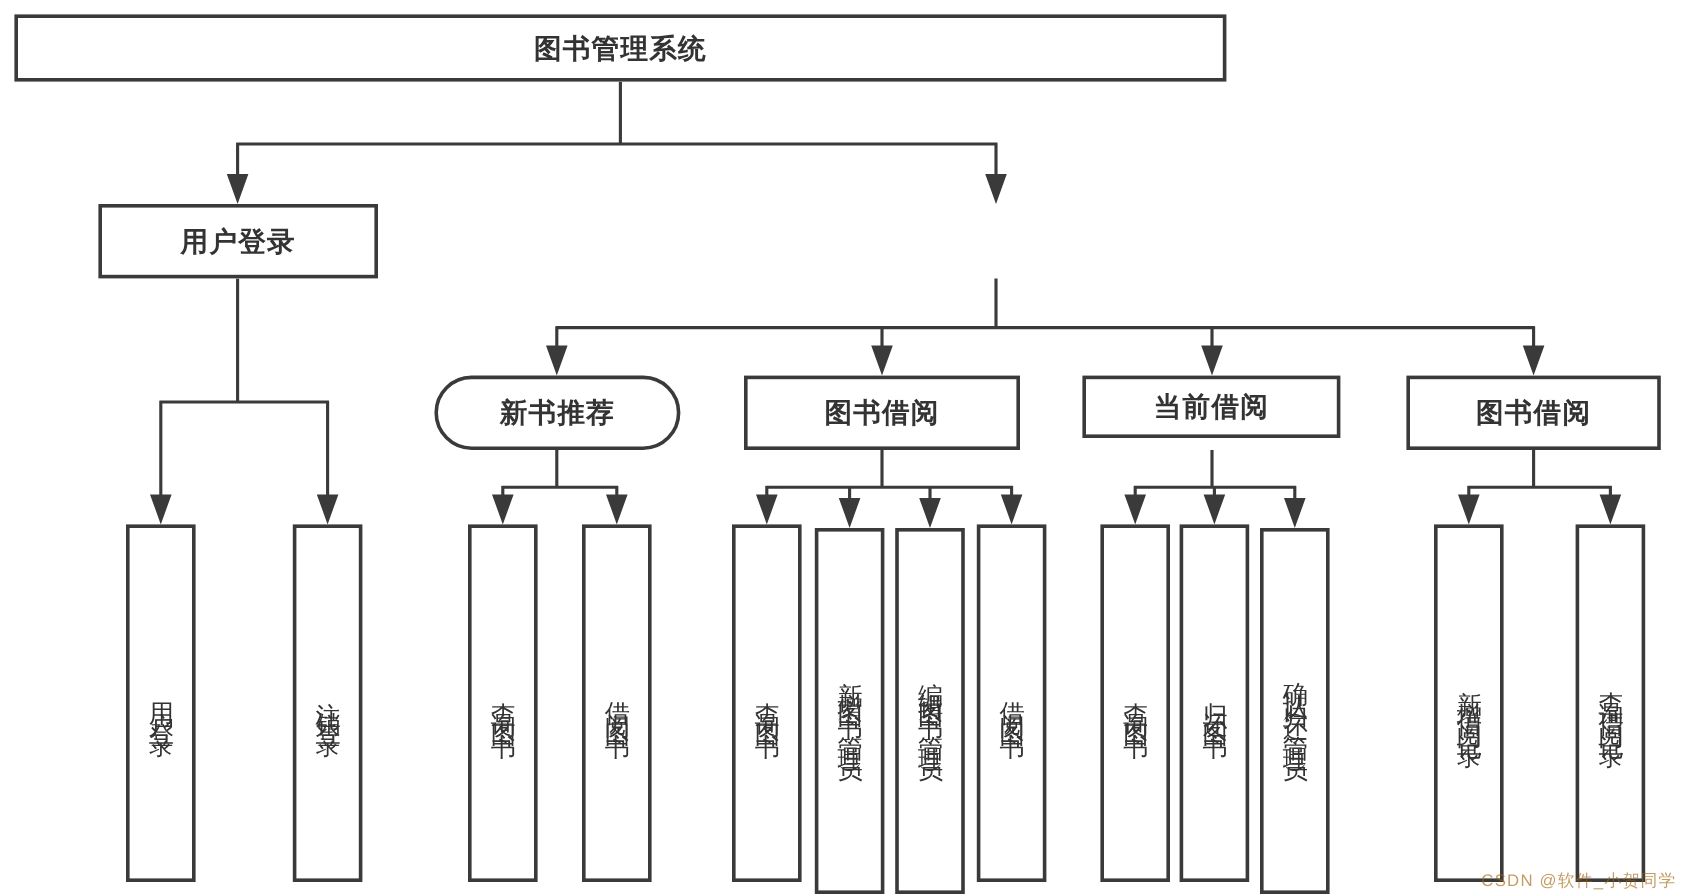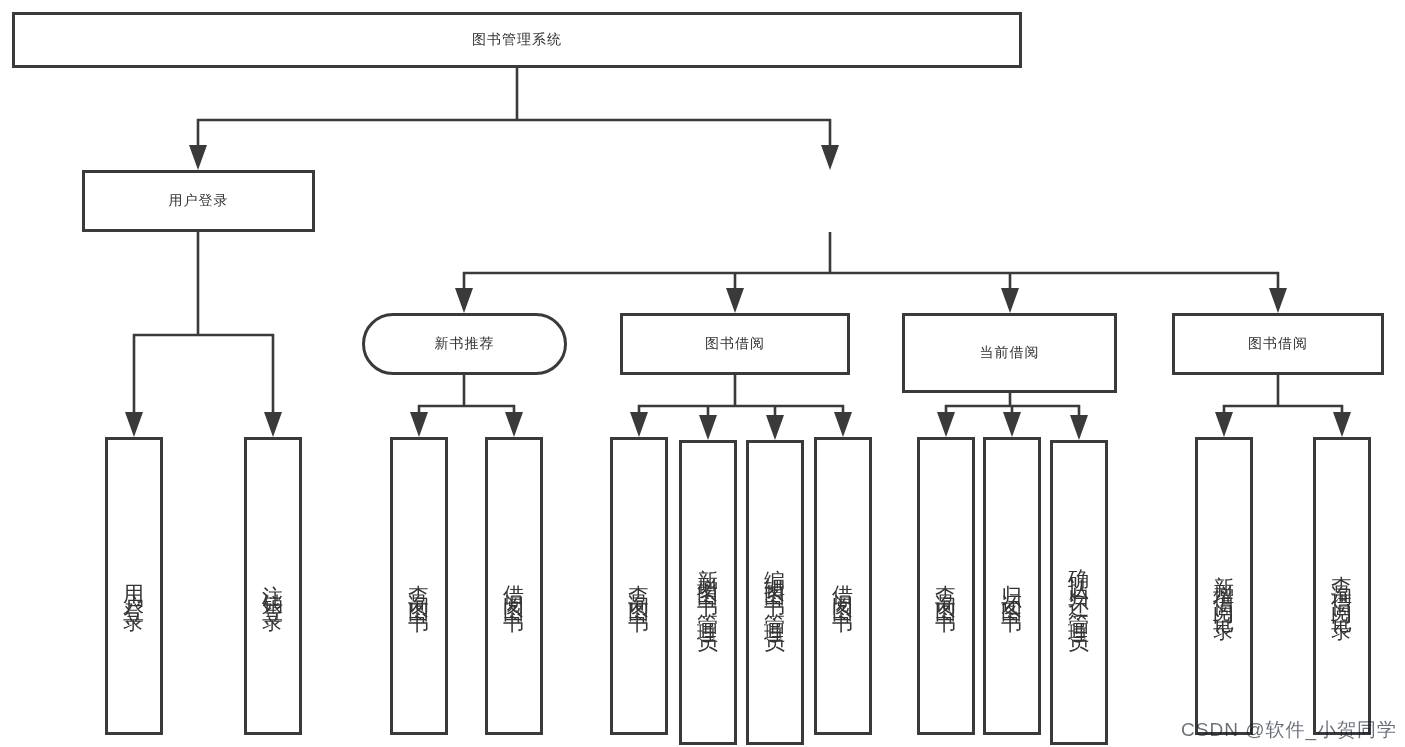--- a/index.html
+++ b/index.html
@@ -19,24 +19,25 @@
   }
   .node {
     position: absolute;
     box-sizing: border-box;
     background: #ffffff;
     border: 3px solid #3a3a3a;
     display: flex;
     align-items: center;
     justify-content: center;
     color: #333333;
-    font-size: 14px;
+    font-size: 23px;
     letter-spacing: 1px;
     text-align: right;
     white-space: nowrap;
+    font-weight: bold;
   }
   .vnode {
     position: absolute;
     box-sizing: border-box;
     background: #ffffff;
     border: 3px solid #3a3a3a;
     display: flex;
     align-items: center;
     justify-content: center;
     color: #333333;
@@ -47,22 +48,22 @@
     text-orientation: mixed;
     font-size: 21px;
     letter-spacing: 9px;
     line-height: 1;
     white-space: nowrap;
   }
   .watermark {
     position: absolute;
     right: 8px;
     bottom: 4px;
-    font-size: 19px;
-    color: #0f172a;
+    font-size: 14px;
+    color: #a16207;
     opacity: 0.62;
     letter-spacing: 1px;
     z-index: 5;
     white-space: nowrap;
   }
 </style>
 </head>
 <body>
 
 <div class="stage">
@@ -113,21 +114,21 @@
       M1215,412 L1233,412 L1224,437 Z
       M1333,412 L1351,412 L1342,437 Z"></path>
   </svg>
 
   <div class="node" style="left:12px; top:12px; width:1010px; height:56px;">图书管理系统</div>
 
   <div class="node" style="left:82px; top:170px; width:233px; height:62px;">用户登录</div>
 
   <div class="node" style="left:362px; top:313px; width:205px; height:62px;border-radius:31px;">新书推荐</div>
   <div class="node" style="left:620px; top:313px; width:230px; height:62px;">图书借阅</div>
-  <div class="node" style="left:902px; top:313px; width:215px; height:80px;">当前借阅</div>
+  <div class="node" style="left:902px; top:313px; width:215px; height:52px;">当前借阅</div>
   <div class="node" style="left:1172px; top:313px; width:212px; height:62px;">图书借阅</div>
 
   <div class="vnode" style="left:105px; top:437px; width:58px; height:298px;">
     <span class="vtext">用户登录</span>
   </div>
   <div class="vnode" style="left:244px; top:437px; width:58px; height:298px;">
     <span class="vtext">注销登录</span>
   </div>
 
   <div class="vnode" style="left:390px; top:437px; width:58px; height:298px;">

